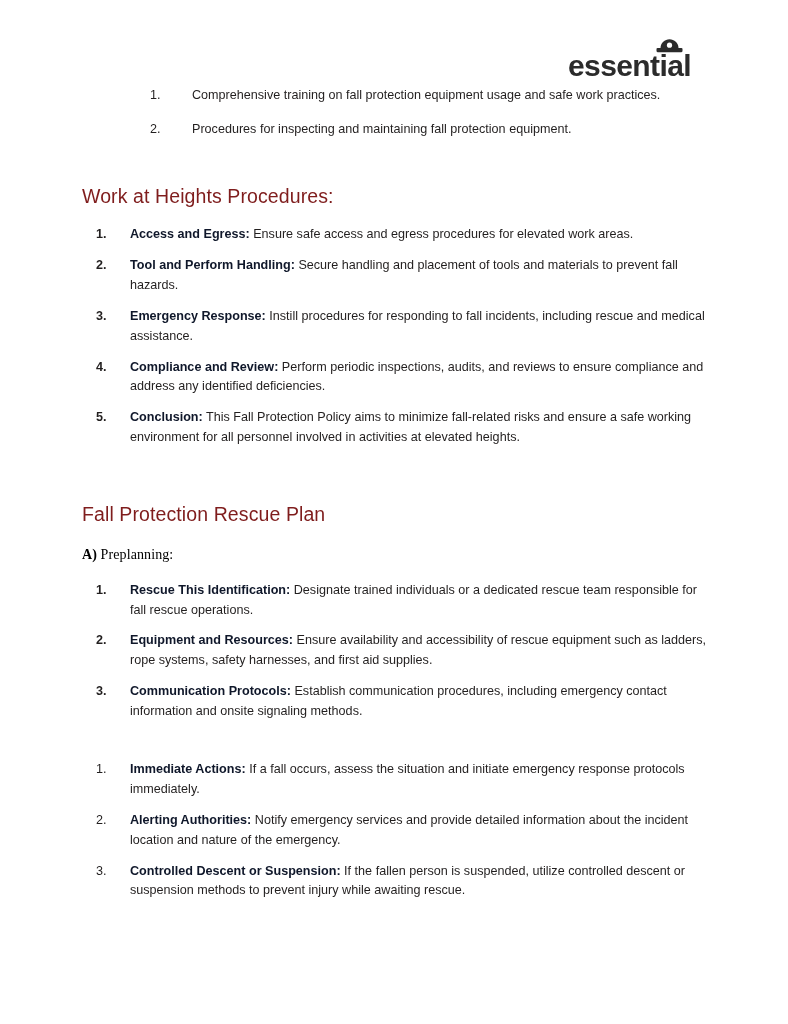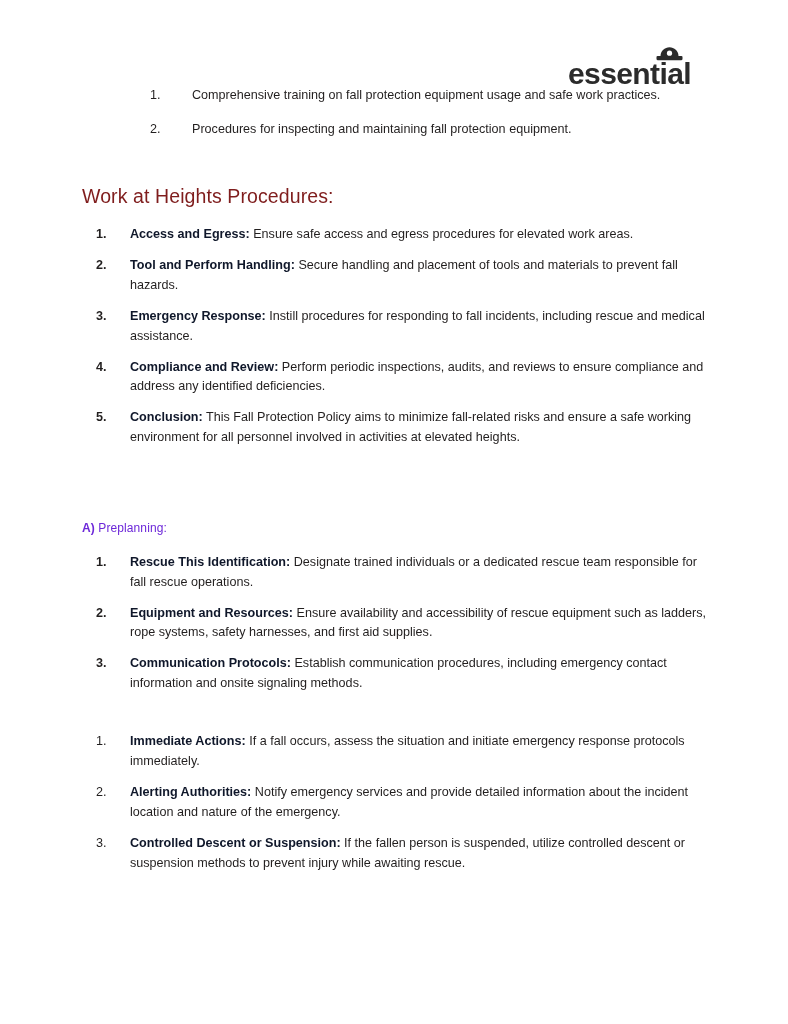--- a/index.html
+++ b/index.html
@@ -14,21 +14,21 @@
     background: #ffffff;
     font-family: "Liberation Sans", sans-serif;
     color: #221f1f;
     overflow: hidden;
     box-sizing: border-box;
   }
 
   
   .logo-block {
     position: absolute;
-    top: 42px;
+    top: 34px;
     right: 80px;
     height: 48px;
     display: flex;
     align-items: flex-start;
   }
   .logo-svg { display: block; }
 
   
   .content {
     position: absolute;
@@ -81,26 +81,27 @@
   
   .h-section {
     font-size: 19.5px;
     line-height: 1.3;
     color: #7f1d1d;
     font-weight: normal;
     margin: 0;
     letter-spacing: 0.1px;
   }
   .h-sub {
-    font-size: 12px;
+    font-size: 14px;
     line-height: 1.3;
-    color: #6d28d9;
+    color: #000000;
     font-weight: normal;
     margin: 0;
     letter-spacing: 0.1px;
+    font-family: Liberation Serif, serif;
   }
   .h-sub .ltr { font-weight: bold; }
   .sp-1 { height: 44px; }   
   .sp-2 { height: 16px; }   
   .sp-3 { height: 54px; }   
   .sp-4 { height: 19px; }   
   .sp-5 { height: 16px; }   
   .sp-6 { height: 24px; }   
   .sp-7 { height: 14px; }   
 </style>
@@ -158,20 +159,21 @@
         <span class="lead">Compliance and Review:</span><span> Perform periodic inspections, audits, and reviews to ensure compliance and address any identified deficiencies.</span>
       </li>
       <li>
         <span class="marker">5.</span>
         <span class="lead">Conclusion:</span><span> This Fall Protection Policy aims to minimize fall-related risks and ensure a safe working environment for all personnel involved in activities at elevated heights.</span>
       </li>
     </ol>
 
     <div class="sp-3"></div>
 
+    <h2 class="h-section">Fall Protection Rescue Plan</h2>
 
     <div class="sp-4"></div>
 
     <h3 class="h-sub">
       <span class="ltr">A)</span><span> Preplanning:</span>
     </h3>
 
     <div class="sp-5"></div>
 
     <ol class="doc-list bold-marker">

